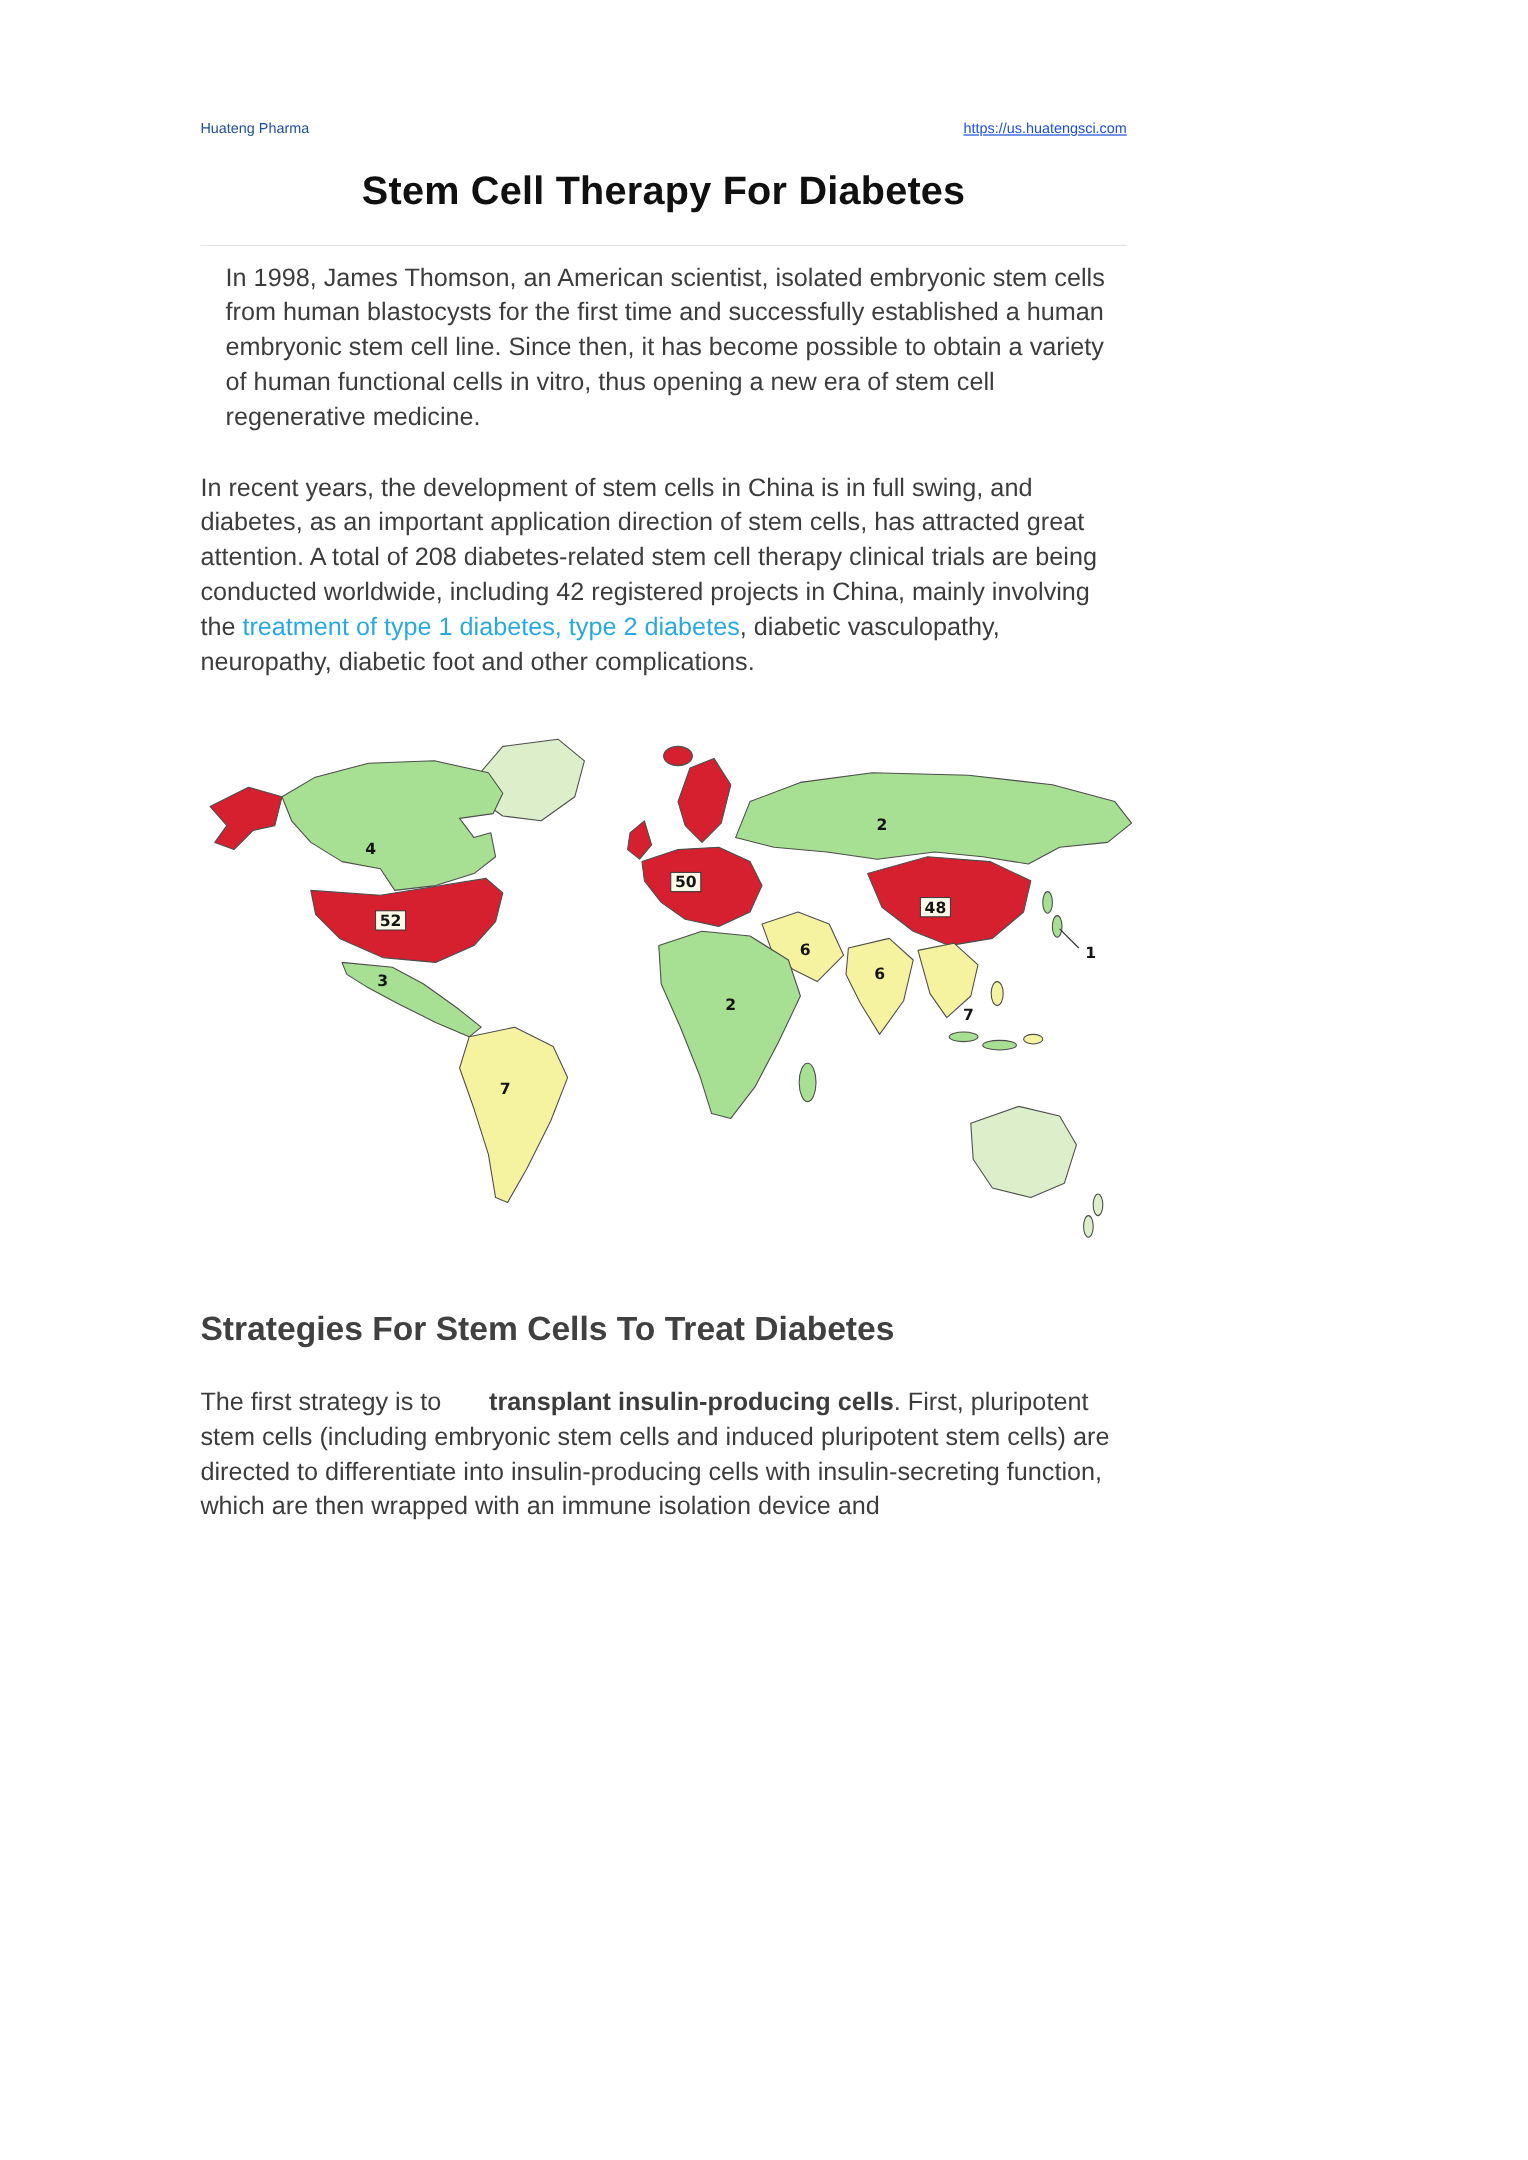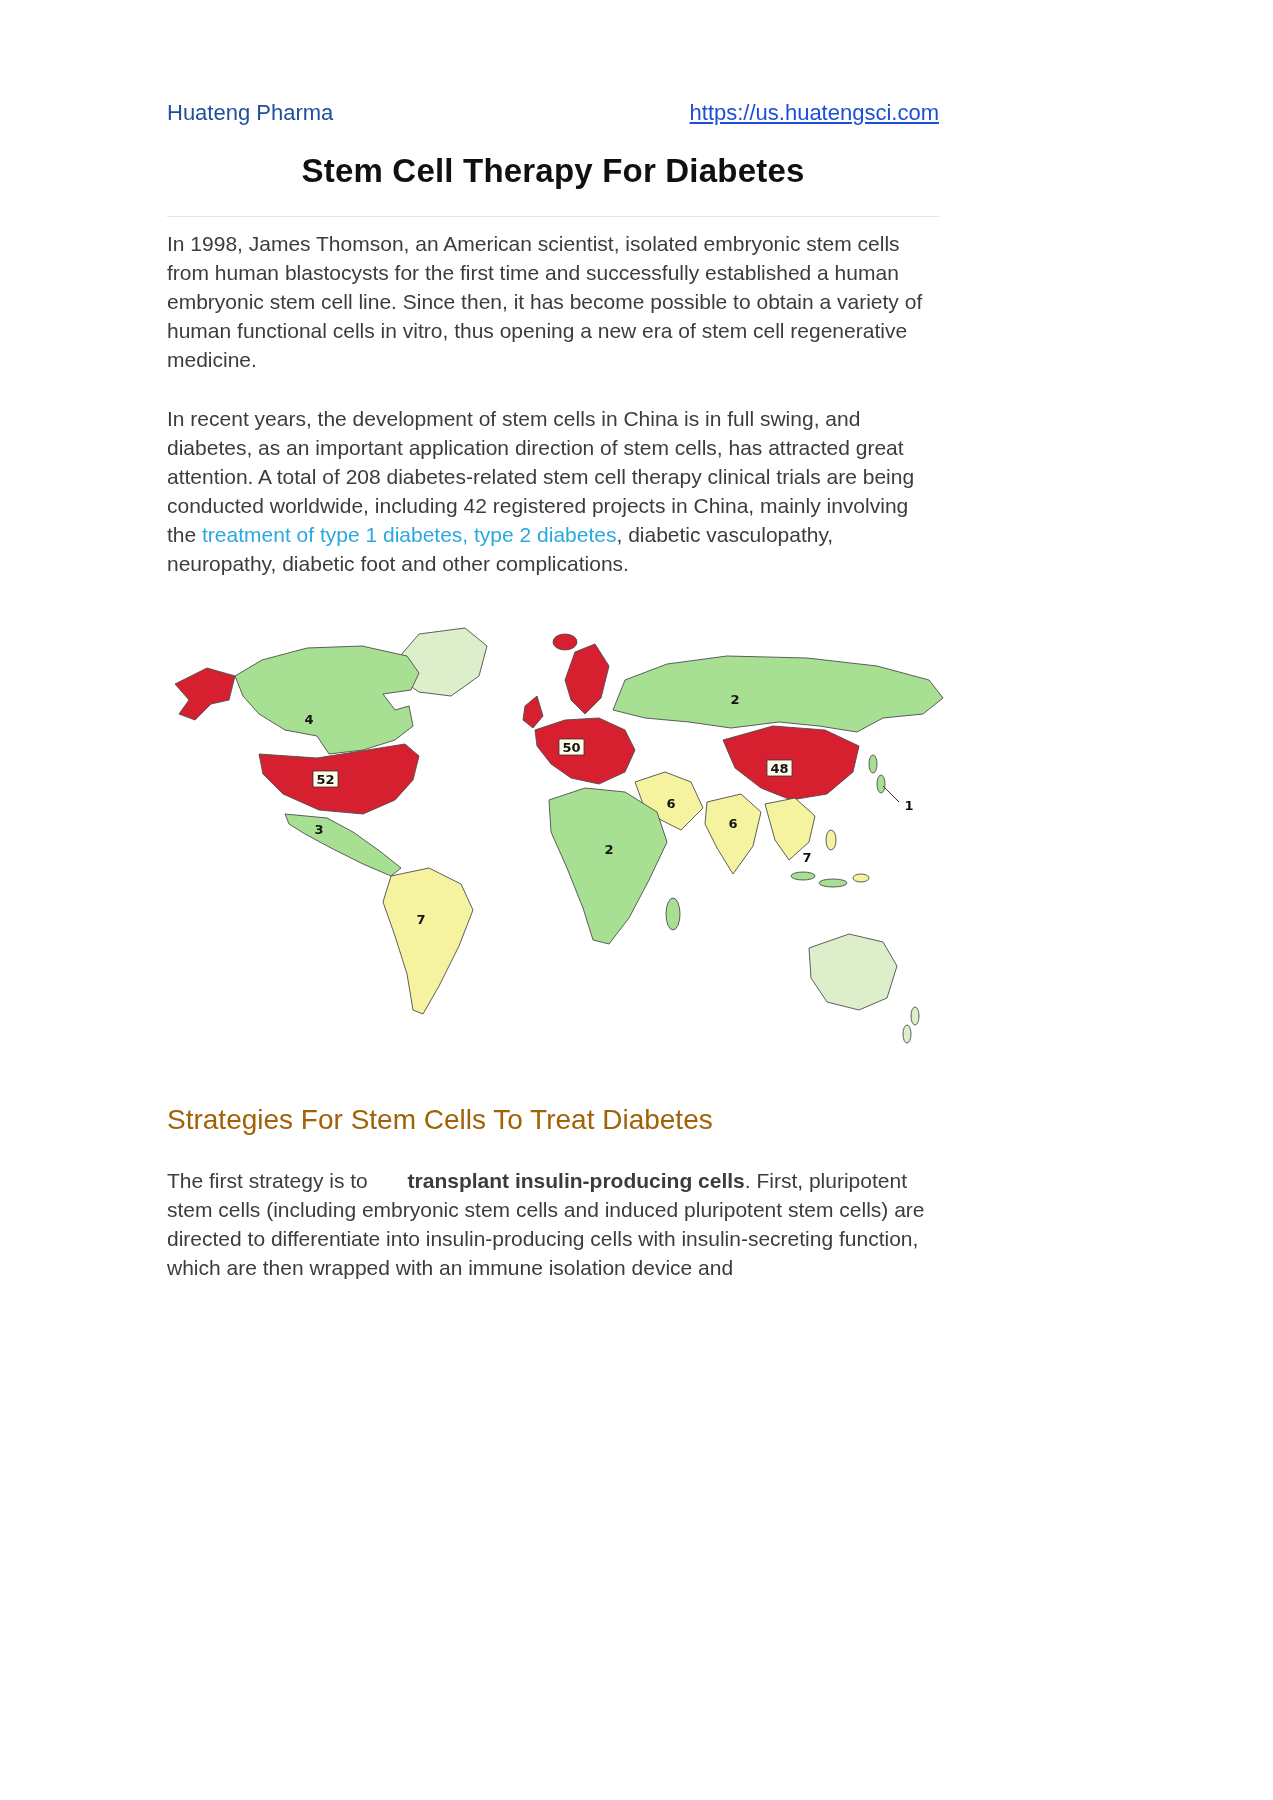--- a/index.html
+++ b/index.html
@@ -1,36 +1,36 @@
 <!DOCTYPE html>
 <html><head>
 <meta charset="utf-8">
 <style>
   * { box-sizing: border-box; }
   html, body { margin: 0; padding: 0; background: #ffffff; }
   body { font-family: "Liberation Sans", "DejaVu Sans", sans-serif; color: #3c3c3c; }
   .page { width: 1273px; height: 1800px; background: #ffffff; position: relative; overflow: hidden; }
   .content { position: absolute; left: 167px; top: 0; width: 772px; }
 
-  .doc-header { display: flex; justify-content: space-between; align-items: baseline; padding-top: 100px; font-size: 22px; }
+  .doc-header { display: flex; justify-content: space-between; align-items: baseline; padding-top: 100px; font-size: 12px; }
   .brand { color: #1f4e9e; }
   .header-link { color: #1d4ed8; text-decoration: underline; cursor: pointer; }
 
   h1.title { font-size: 33px; font-weight: bold; text-align: center; color: #101010; margin: 26px 0 0 0; letter-spacing: 0.2px; }
   .title-divider { border: none; border-top: 1px solid #e4e4e4; margin: 26px 0 0 0; }
 
   p.body { font-size: 21px; line-height: 29px; margin: 30px 0 0 0; color: #3c3c3c; }
-  p.body.first { margin-top: 12px; }
+  p.body.first { margin-top: 12px; margin-left: 21px; }
   .inline-link { color: #2aa8e0; text-decoration: none; cursor: pointer; }
 
   figure.map-figure { margin: 40px 0 0 0; padding: 0; width: 790px; }
   figure.map-figure svg { display: block; }
   svg text { font-family: "DejaVu Sans", "Liberation Sans", sans-serif; }
 
-  h2.section-heading { font-size: 28px; font-weight: normal; color: #a16207; margin: 46px 0 0 0; }
+  h2.section-heading { font-size: 28px; font-weight: bold; color: #404040; margin: 46px 0 0 0; }
   h3.sub-heading { font-size: 22px; font-weight: bold; color: #101010; margin: 36px 0 0 0; }
   p.body strong { font-weight: bold; color: #3c3c3c; margin-left: 34px; }
 </style>
 </head>
 <body>
 
 <div class="page">
   <div class="content">
 
     <header class="doc-header">

